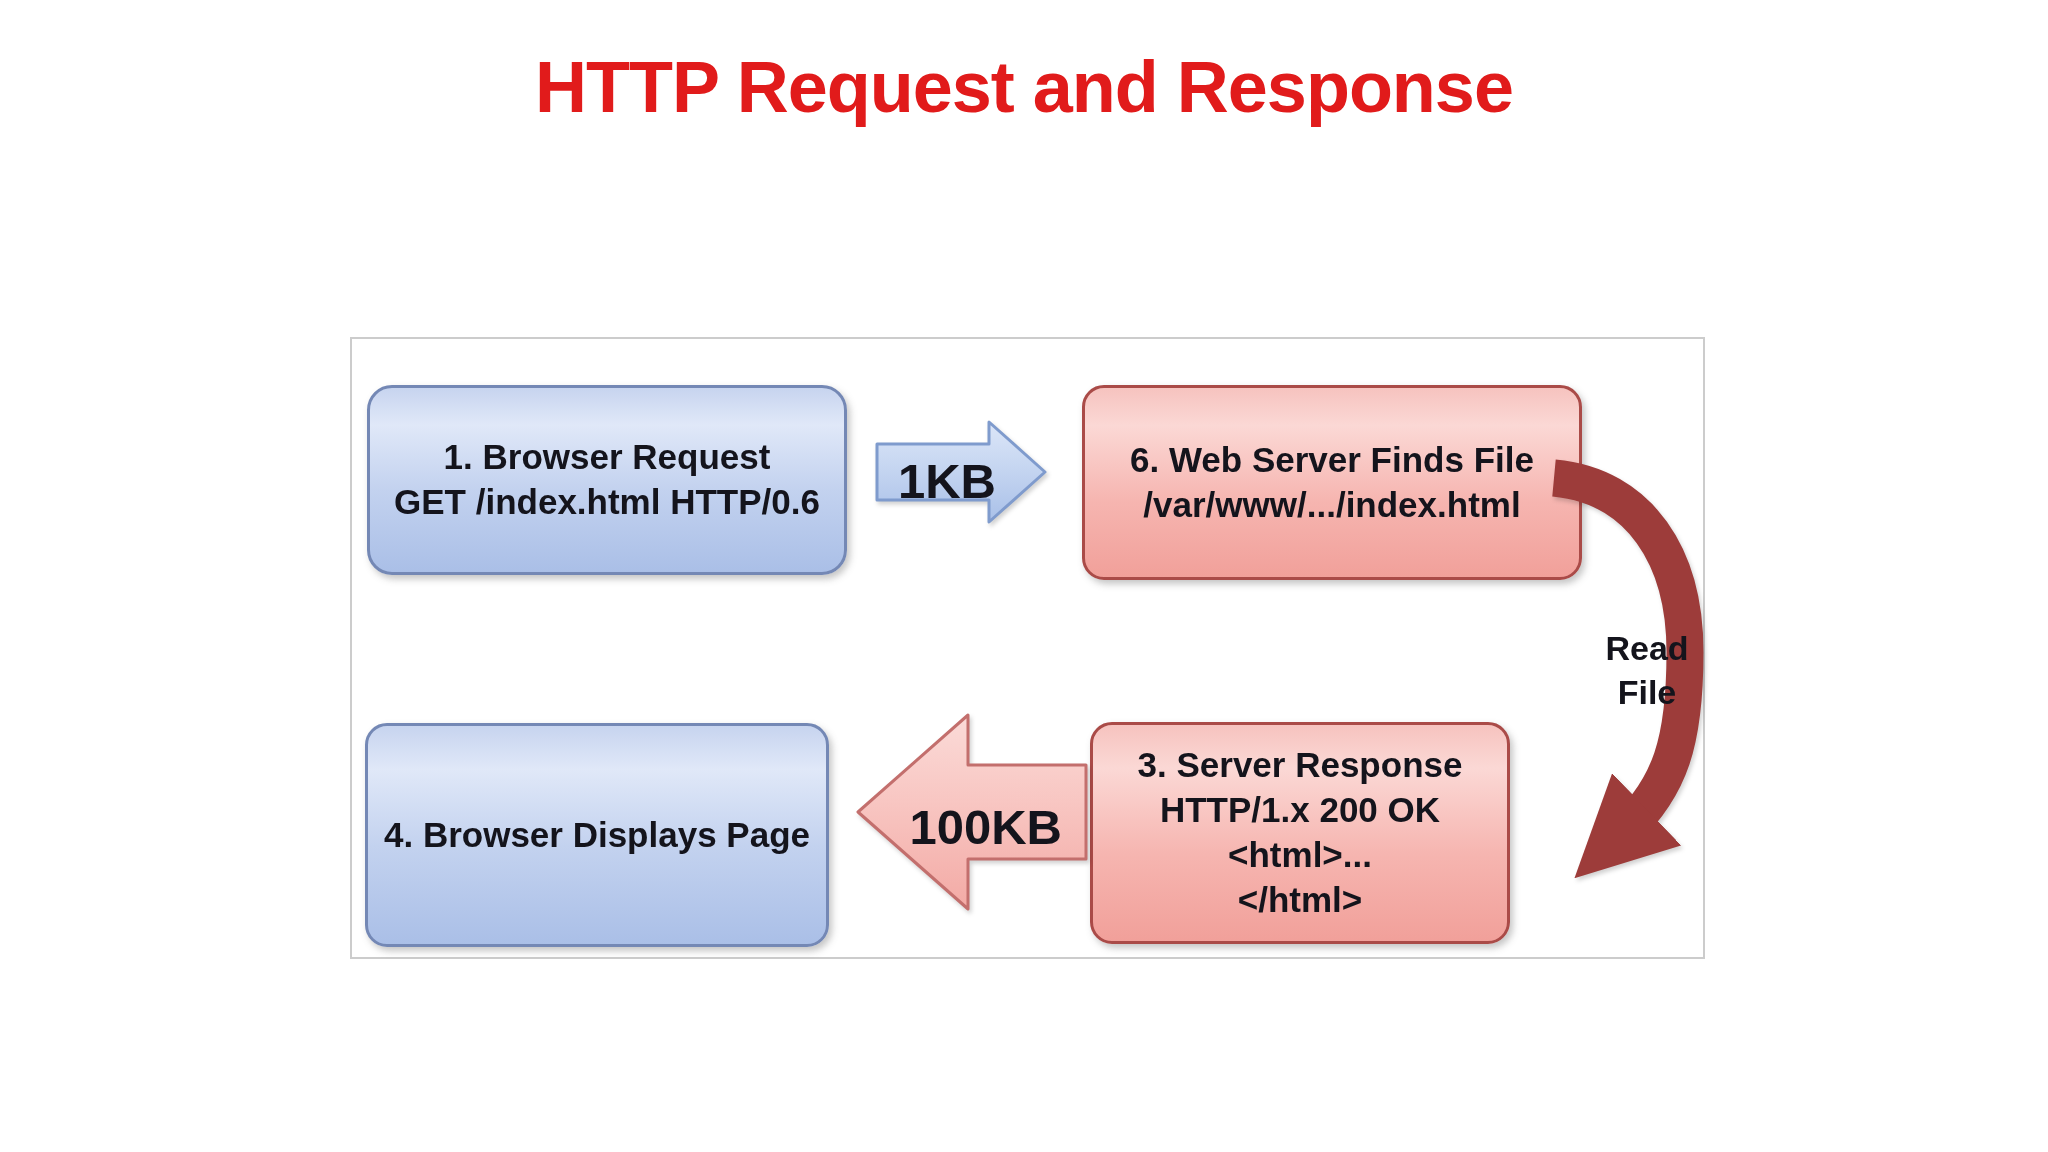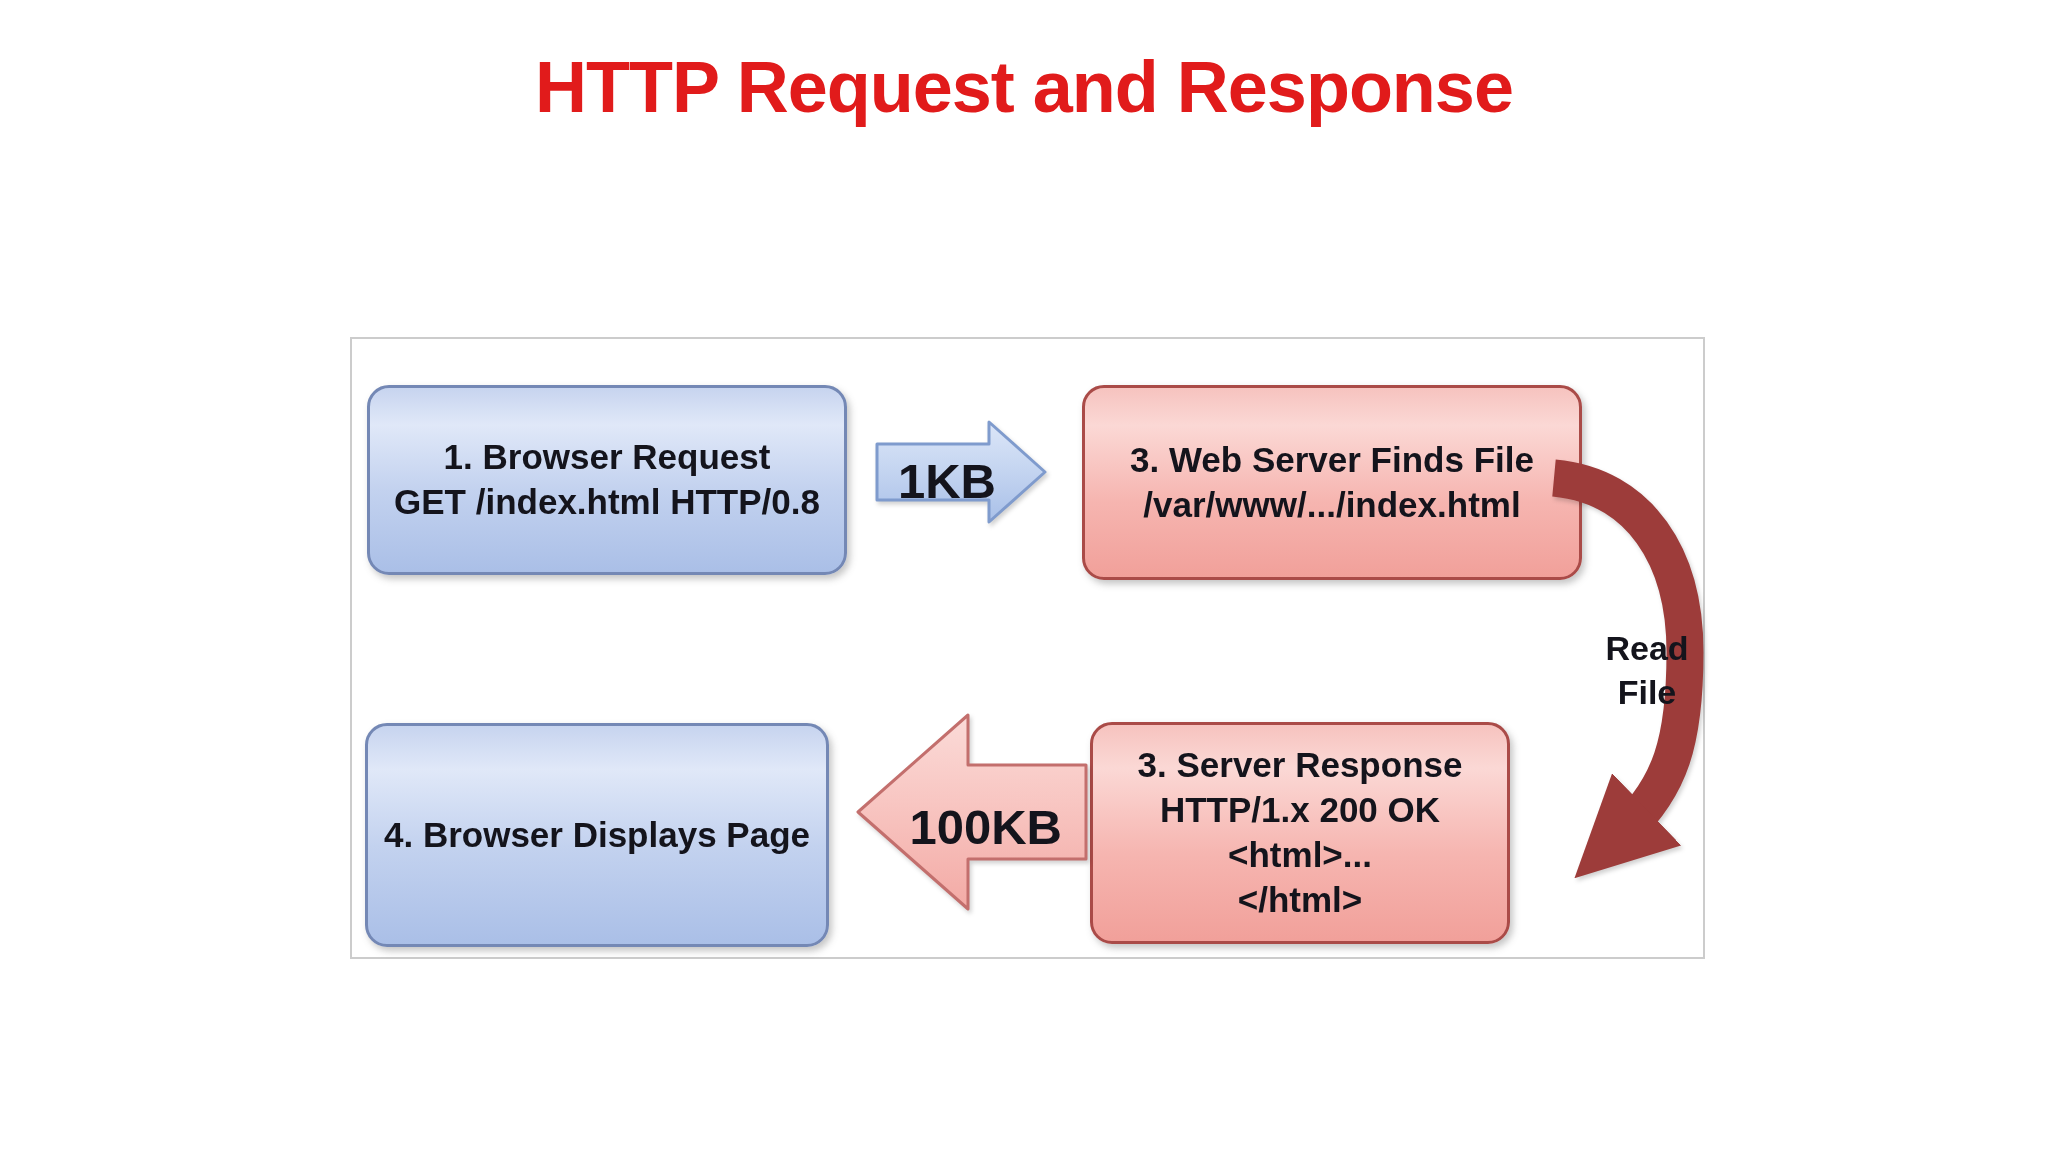--- a/index.html
+++ b/index.html
@@ -23,21 +23,21 @@
     box-shadow:3px 4px 7px rgba(90,90,90,0.35);z-index:2;padding:0 6px;
   }
   .node.blue{
     background:linear-gradient(180deg,#c7d4ef 0%,#e0e8f8 20%,#c3d2ef 55%,#aabfe7 100%);
     border:3px solid #7488b5;
   }
   .node.pink{
     background:linear-gradient(180deg,#f6c3bf 0%,#fbd8d5 20%,#f6b5b0 60%,#f1a09a 100%);
     border:3px solid #aa4b48;
   }
-  .node-browser-request{left:15px;top:46px;width:480px;height:190px;}
+  .node-browser-request{left:15px;top:46px;width:480px;height:190px;border-radius:25px;}
   .node-web-server{left:730px;top:46px;width:500px;height:195px;}
   .node-server-response{left:738px;top:383px;width:420px;height:222px;}
   .node-browser-displays{left:13px;top:384px;width:464px;height:224px;}
   .arrow-svg{position:absolute;overflow:visible;z-index:3;filter:drop-shadow(2px 3px 2px rgba(0,0,0,0.18));}
   .arrow-request{left:525px;top:81px;}
   .arrow-response{left:504px;top:374px;}
   .arrow-readfile{left:1188px;top:113px;}
   .edge-label{
     position:absolute;z-index:4;font-weight:bold;font-size:49px;color:#14141c;
     text-align:center;line-height:1.25;
@@ -50,25 +50,25 @@
 <body>
 
 <div class="page">
 
   <div class="title">HTTP Request and Response</div>
 
   <div class="frame">
 
     <div class="node blue node-browser-request">
       <span>1. Browser Request</span>
-      <span>GET /index.html HTTP/0.8</span>
+      <span>GET /index.html HTTP/0.6</span>
     </div>
 
     <div class="node pink node-web-server">
-      <span>3. Web Server Finds File</span>
+      <span>6. Web Server Finds File</span>
       <span>/var/www/.../index.html</span>
     </div>
 
     <div class="node pink node-server-response">
       <span>3. Server Response</span>
       <span>HTTP/1.x 200 OK</span>
       <span>&lt;html&gt;...</span>
       <span>&lt;/html&gt;</span>
     </div>
 

